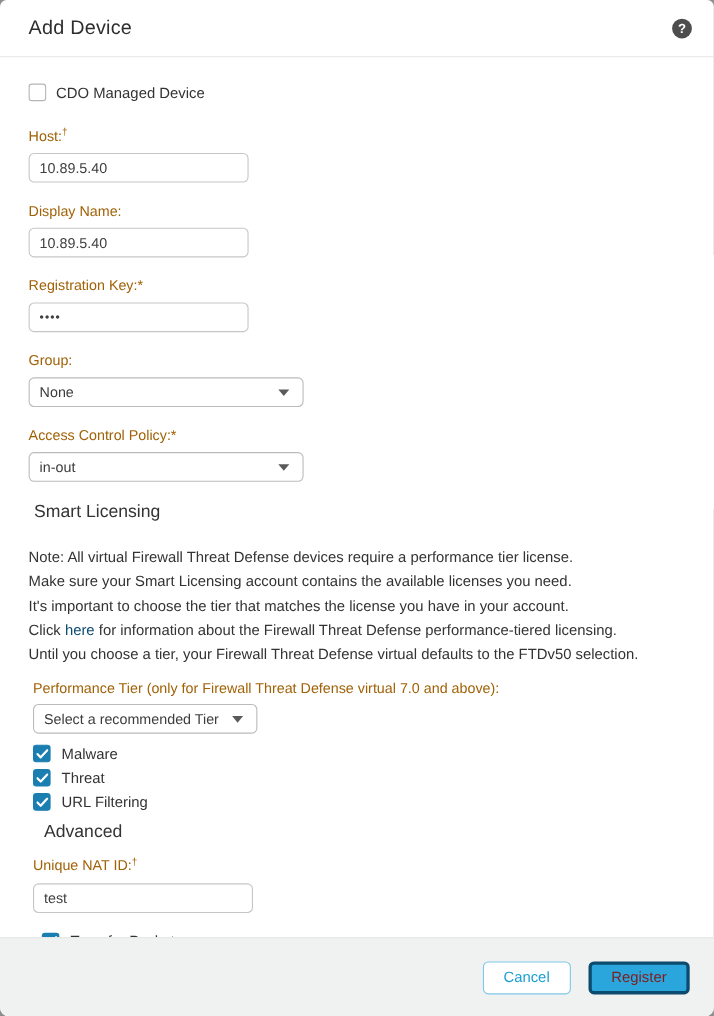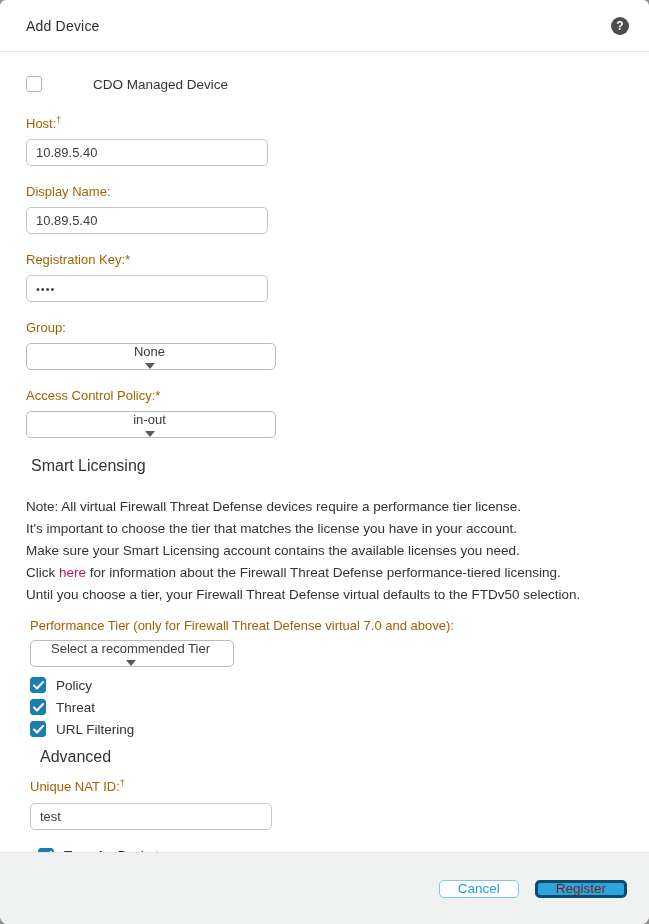--- a/index.html
+++ b/index.html
@@ -16,89 +16,89 @@
     overflow: hidden;
     display: flex; flex-direction: column;
   }
   
   .dlg-header {
     height: 52px; flex: 0 0 52px;
     display: flex; align-items: center; justify-content: space-between;
     padding: 0 20px 0 26px;
     border-bottom: 1px solid #e9e9e9;
   }
-  .dlg-title { font-size: 14px; font-weight: 400; color: #2e2e2e; letter-spacing: .2px; }
+  .dlg-title { font-size: 18px; font-weight: 400; color: #2e2e2e; letter-spacing: .2px; }
   .help-btn {
     width: 18px; height: 18px; border-radius: 50%;
     background: #4d4d4d; color: #ffffff;
     display: flex; align-items: center; justify-content: center;
     font-size: 12px; font-weight: bold; cursor: pointer;
   }
   
   .content { flex: 1 1 auto; padding: 24px 26px 0 26px; overflow: hidden; }
   .field-label { display: block; font-size: 13px; color: #a16207; line-height: 16px; margin-bottom: 7px; }
   .field-label sup { font-size: 9px; vertical-align: super; }
   .field { margin-bottom: 18px; }
   .text-input {
-    width: 242px; height: 27px;
+    width: 200px; height: 27px;
     border: 1px solid #c4c6c8; border-radius: 5px;
     padding: 0 9px; font-size: 13px; color: #404040;
     font-family: "Liberation Sans", "DejaVu Sans", sans-serif;
     outline: none; background: #fff; display: block;
   }
   .text-input.password { font-size: 11px; letter-spacing: 1px; }
   .select {
     width: 250px; height: 27px;
     border: 1px solid #b9bbbd; border-radius: 5px;
     background: #fff; display: flex; align-items: center;
-    padding: 0 12px 0 9px; cursor: pointer; flex-direction: column;
+    padding: 0 12px 0 9px; cursor: pointer;
   }
   .select-value { flex: 1 1 auto; font-size: 13px; color: #3c3c3c; white-space: nowrap; overflow: hidden; }
   .caret {
     width: 0; height: 0; flex: 0 0 auto;
     border-left: 5px solid transparent; border-right: 5px solid transparent;
     border-top: 6px solid #5a5a5a;
   }
   
   .check-row { display: flex; align-items: center; margin-bottom: 6px; cursor: pointer; }
   .checkbox {
     width: 16px; height: 16px; border-radius: 3px;
     border: 1px solid #b3b5b7; background: #fff;
     display: flex; align-items: center; justify-content: center;
     flex: 0 0 auto;
   }
   .checkbox.checked { background: #1b7eb0; border-color: #1b7eb0; }
   .checkbox svg { display: none; }
   .checkbox.checked svg { display: block; }
   .check-label { margin-left: 10px; font-size: 13.5px; color: #333; }
-  .cdo-row { margin-bottom: 20px; gap: 42px; }
+  .cdo-row { margin-bottom: 20px; }
   .cdo-row .check-label { margin-left: 9px; }
   
   .section-heading { font-size: 16px; font-weight: 400; color: #333; line-height: 20px; }
   .sl-heading { margin: 16px 0 16px 5px; }
   .note-block { margin-top: 20px; }
   .note-line { font-size: 13.5px; line-height: 22px; color: #333; white-space: nowrap; }
-  .note-link { color: #be185d; cursor: pointer; text-decoration: none; }
+  .note-link { color: #0c4a6e; cursor: pointer; text-decoration: none; }
   .indent4 { margin-left: 4px; }
   .perf-label { margin-top: 12px; margin-bottom: 6px; }
   .perf-select { width: 204px; margin-bottom: 10px; }
   .license-rows { margin-bottom: 0; }
   
   .adv-heading { margin: 10px 0 8px 14px; }
   .nat-field { margin-bottom: 12px; }
   .transfer-row { margin-top: 18px; padding-left: 12px; }
   
   .dlg-footer {
     flex: 0 0 72px; height: 72px;
     background: #f0f1f1; border-top: 1px solid #e6e6e6;
     display: flex; align-items: center; justify-content: flex-end;
     gap: 16px; padding-right: 22px;
   }
   .btn {
-    height: 18px; border-radius: 5px; font-size: 13.5px;
+    height: 30px; border-radius: 5px; font-size: 13.5px;
     display: flex; align-items: center; justify-content: center;
     cursor: pointer; padding: 0 18px;
     font-family: "Liberation Sans", "DejaVu Sans", sans-serif;
   }
   .btn-cancel { background: #ffffff; border: 1px solid #7fc8e6; color: #1d9fd4; min-width: 74px; }
   .btn-register { background: #2aa6dc; border: 3px solid #0c4a6e; color: #7f1d1d; min-width: 86px; }
 </style>
 </head>
 <body>
 
@@ -148,40 +148,40 @@
       <div class="select">
         <span class="select-value">in-out</span>
         <span class="caret"></span>
       </div>
     </div>
 
     <h2 class="section-heading sl-heading">Smart Licensing</h2>
 
     <div class="note-block">
       <div class="note-line">Note: All virtual Firewall Threat Defense devices require a performance tier license.</div>
+      <div class="note-line">Make sure your Smart Licensing account contains the available licenses you need.</div>
       <div class="note-line">It's important to choose the tier that matches the license you have in your account.</div>
-      <div class="note-line">Make sure your Smart Licensing account contains the available licenses you need.</div>
       <div class="note-line"><span>Click </span><a class="note-link">here</a><span> for information about the Firewall Threat Defense performance-tiered licensing.</span></div>
       <div class="note-line">Until you choose a tier, your Firewall Threat Defense virtual defaults to the FTDv50 selection.</div>
     </div>
 
     <label class="field-label perf-label indent4">Performance Tier (only for Firewall Threat Defense virtual 7.0 and above):</label>
     <div class="select perf-select indent4">
       <span class="select-value">Select a recommended Tier</span>
       <span class="caret"></span>
     </div>
 
     <div class="license-rows indent4">
       <div class="check-row">
         <span class="checkbox checked">
           <svg width="11" height="9" viewBox="0 0 11 9">
               <polyline points="1,4.5 4,7.5 10,1" fill="none" stroke="#ffffff" stroke-width="2" stroke-linecap="round" stroke-linejoin="round"></polyline>
             </svg>
         </span>
-        <span class="check-label">Policy</span>
+        <span class="check-label">Malware</span>
       </div>
       <div class="check-row">
         <span class="checkbox checked">
           <svg width="11" height="9" viewBox="0 0 11 9">
               <polyline points="1,4.5 4,7.5 10,1" fill="none" stroke="#ffffff" stroke-width="2" stroke-linecap="round" stroke-linejoin="round"></polyline>
             </svg>
         </span>
         <span class="check-label">Threat</span>
       </div>
       <div class="check-row">

